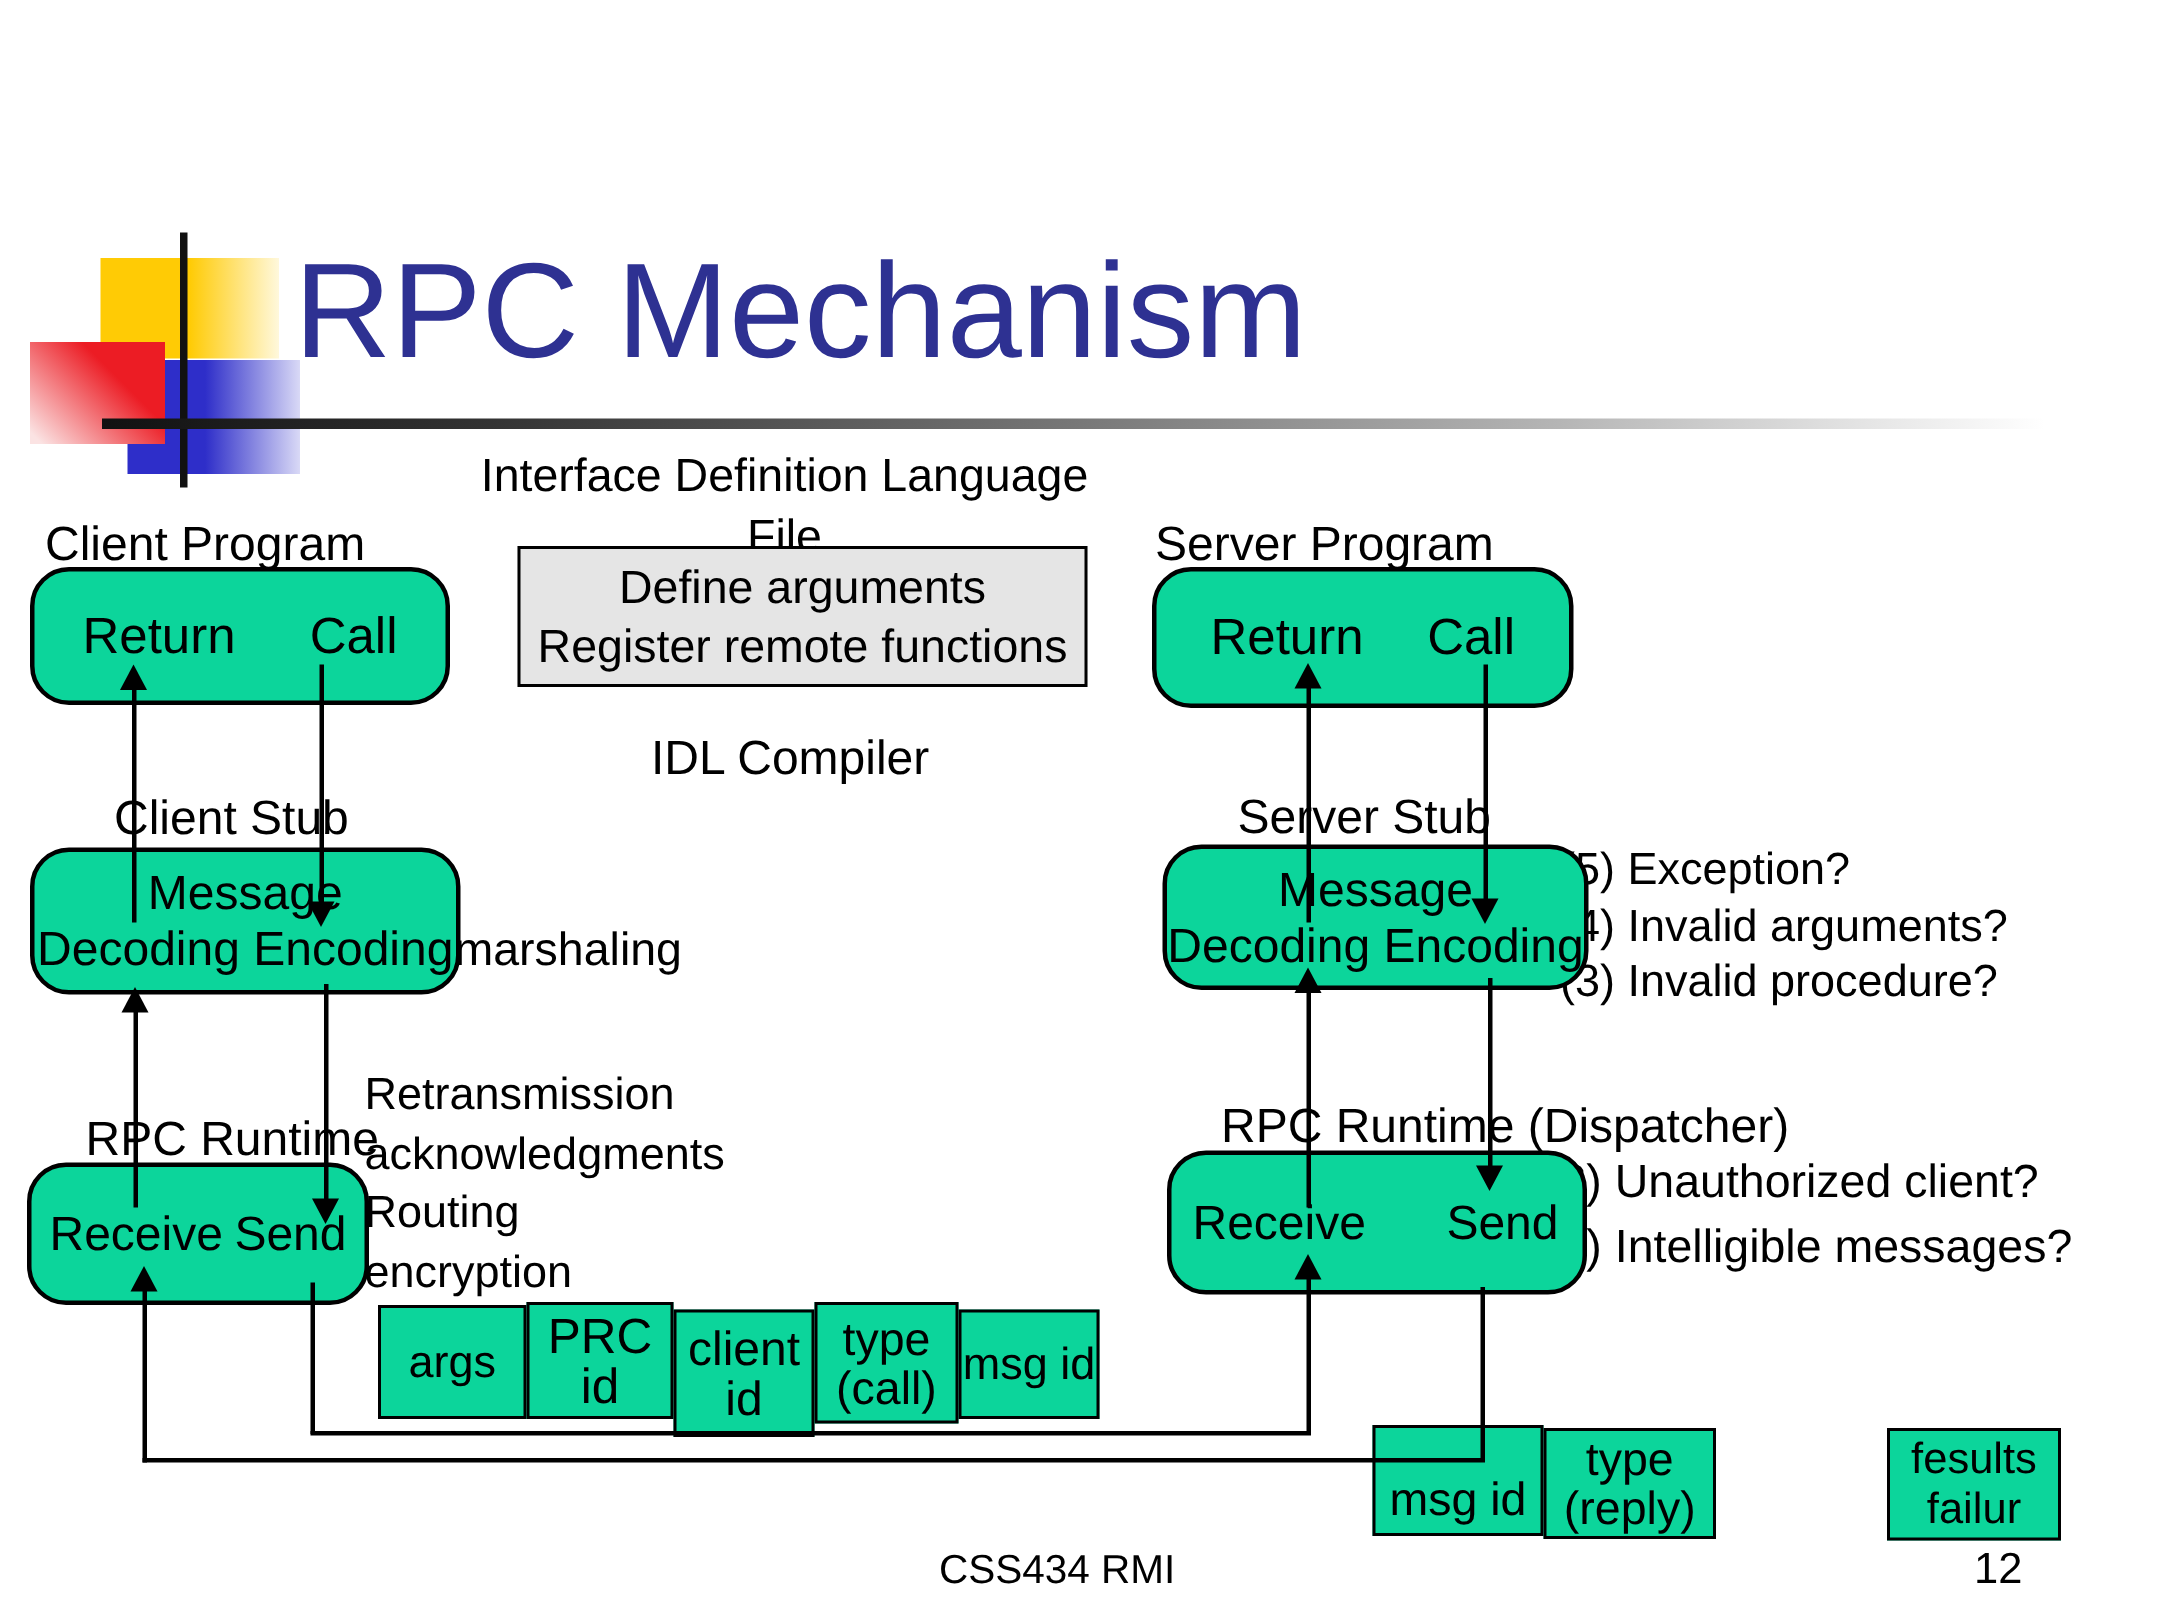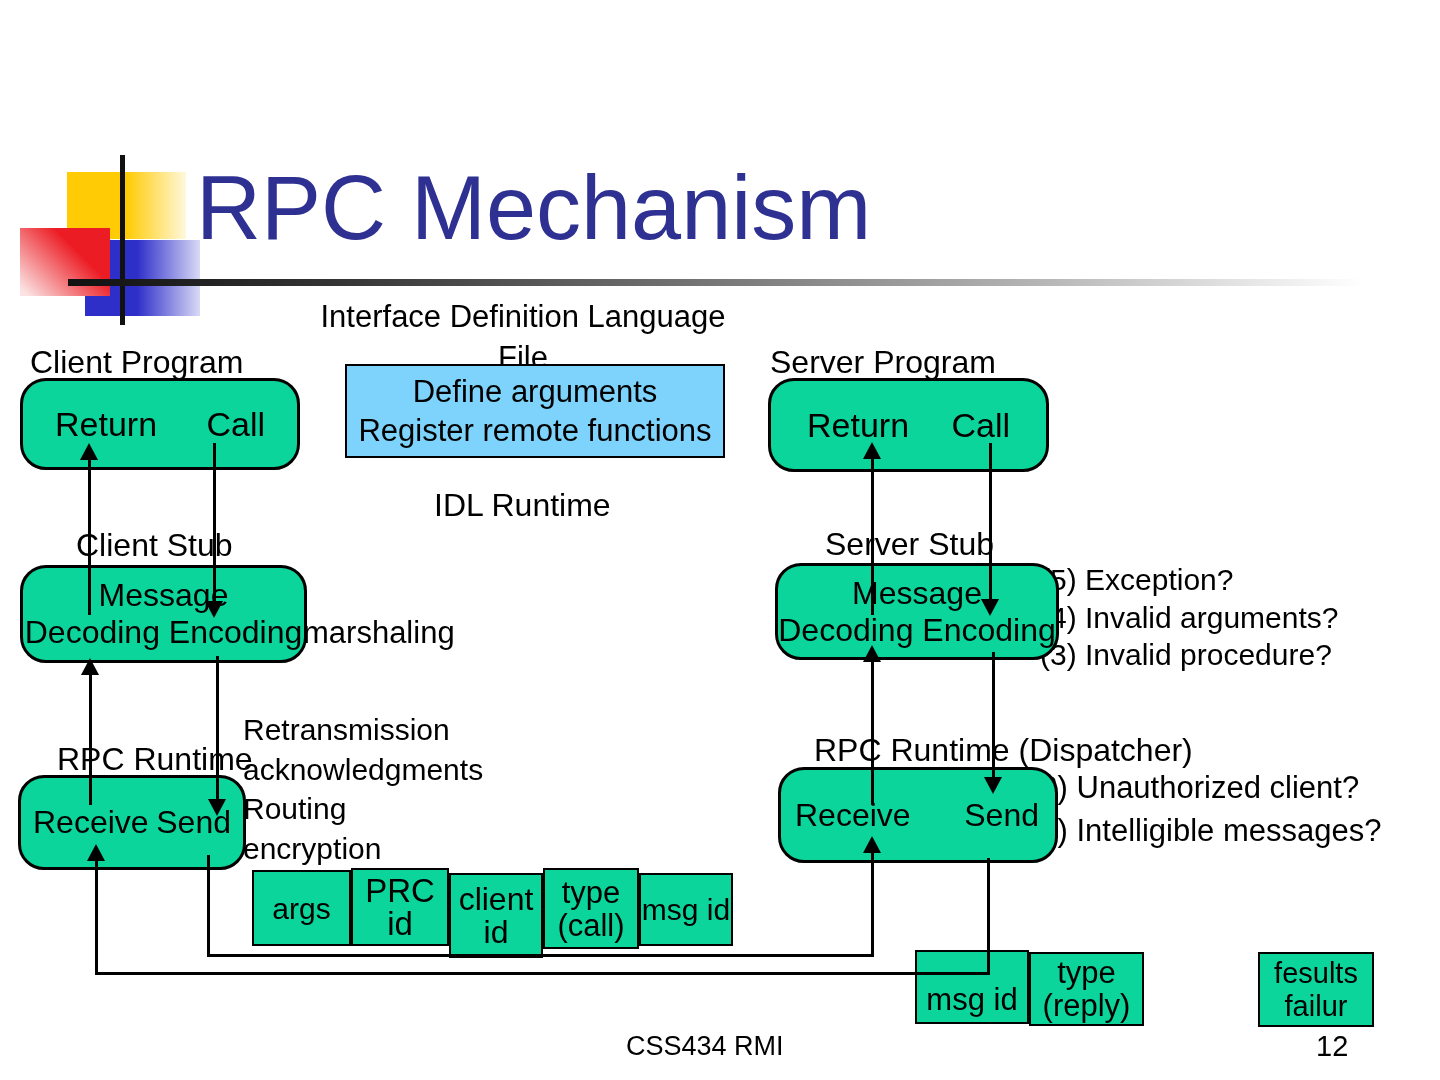--- a/index.html
+++ b/index.html
@@ -7,21 +7,21 @@
          font-family:"Liberation Sans",sans-serif;color:#000;}
   .lbl{position:absolute;white-space:nowrap;color:#000;}
   .gbox{position:absolute;background:#0cd59b;border:3px solid #000;border-radius:26px;
         box-sizing:border-box;display:flex;align-items:center;}
   .gbox.row{justify-content:space-between;font-size:34px;}
   .gbox.col{flex-direction:column;justify-content:center;text-align:center;font-size:32px;line-height:37px;}
   .gbox.col .ovf{white-space:nowrap;}
   .cell{position:absolute;background:#0cd59b;border:2.5px solid #000;box-sizing:border-box;
         display:flex;flex-direction:column;align-items:center;justify-content:center;
         text-align:center;line-height:33px;}
-  .pbox{position:absolute;background:#7dd3fc;border:2px solid #000;box-sizing:border-box;
+  .pbox{position:absolute;background:#e5e5e5;border:2px solid #000;box-sizing:border-box;
         display:flex;flex-direction:column;align-items:center;justify-content:center;
         text-align:center;font-size:31px;line-height:39px;}
   .pbox div{white-space:nowrap;}
   .vline{position:absolute;width:3px;background:#000;}
   .hline{position:absolute;height:3px;background:#000;}
   .ah-up{position:absolute;width:0;height:0;border-left:9px solid transparent;
          border-right:9px solid transparent;border-bottom:17px solid #000;}
   .ah-down{position:absolute;width:0;height:0;border-left:9px solid transparent;
            border-right:9px solid transparent;border-top:17px solid #000;}
   .title{position:absolute;left:196px;top:163px;font-size:90px;line-height:1;
@@ -45,21 +45,21 @@
 
   <div class="lbl" style="left:285px;top:296px;width:476px;text-align:center;font-size:31px;line-height:41px;white-space:normal;">
     <div>Interface Definition Language</div>
     <div>File</div>
   </div>
 
   <div class="pbox" style="left:345px;top:364px;width:380px;height:94px;">
     <div>Define arguments</div>
     <div>Register remote functions</div>
   </div>
-  <div class="lbl" style="left:434px;top:487px;font-size:32px;">IDL Runtime</div>
+  <div class="lbl" style="left:434px;top:487px;font-size:32px;">IDL Compiler</div>
 
   <div class="lbl" style="left:30px;top:344px;font-size:32px;">Client Program</div>
   <div class="lbl" style="left:76px;top:527px;font-size:32px;">Client Stub</div>
   <div class="lbl" style="left:57px;top:741px;font-size:32px;">RPC Runtime</div>
   <div class="lbl" style="left:303px;top:601px;font-size:31px;margin-top:14px;">marshaling</div>
   <div class="lbl" style="left:243px;top:710px;font-size:30px;line-height:39.5px;">
     <div>Retransmission</div>
     <div>acknowledgments</div>
     <div>Routing</div>
     <div>encryption</div>

